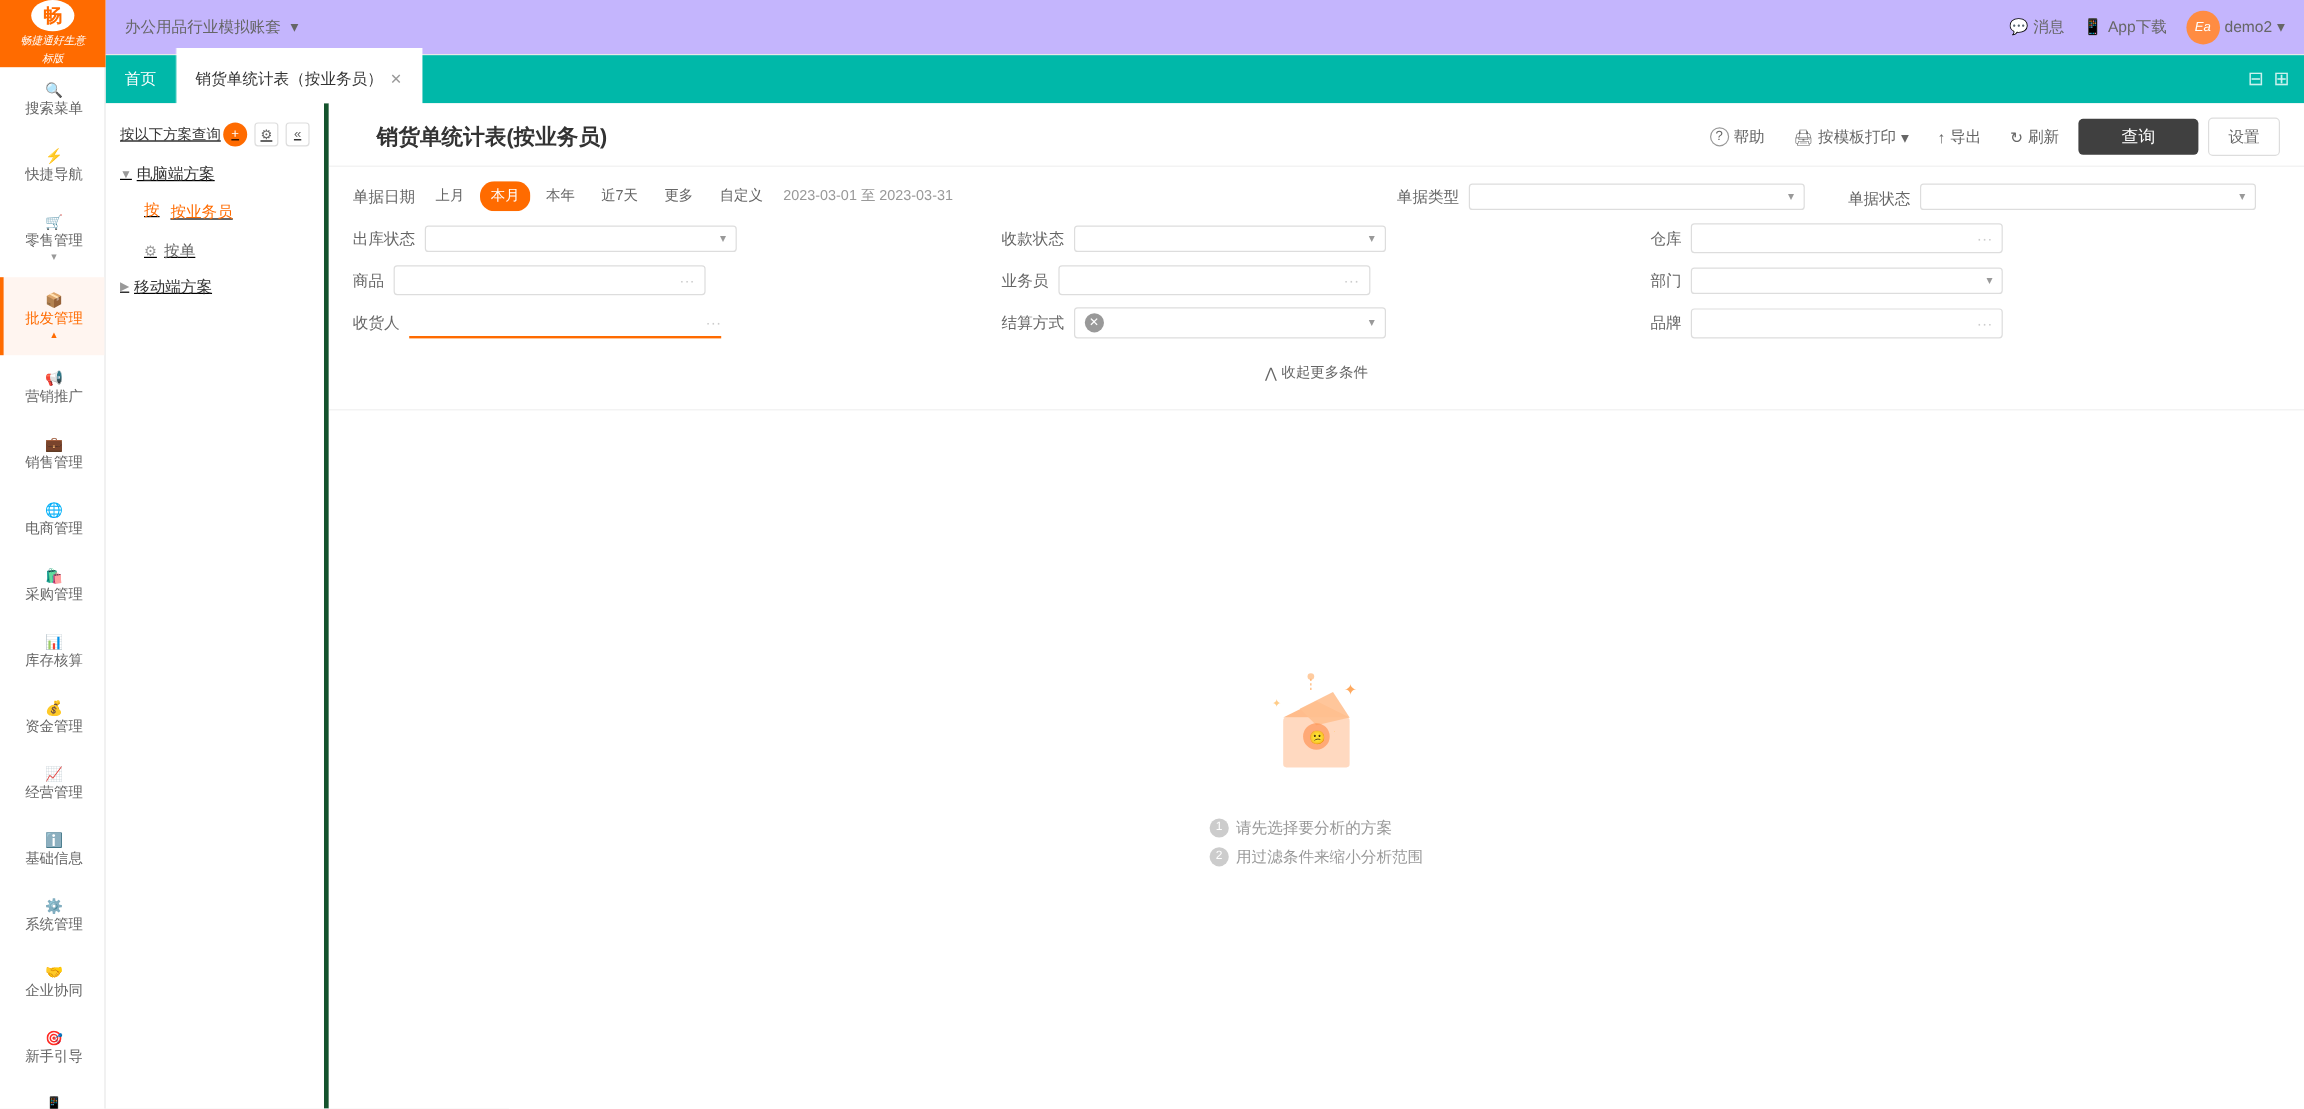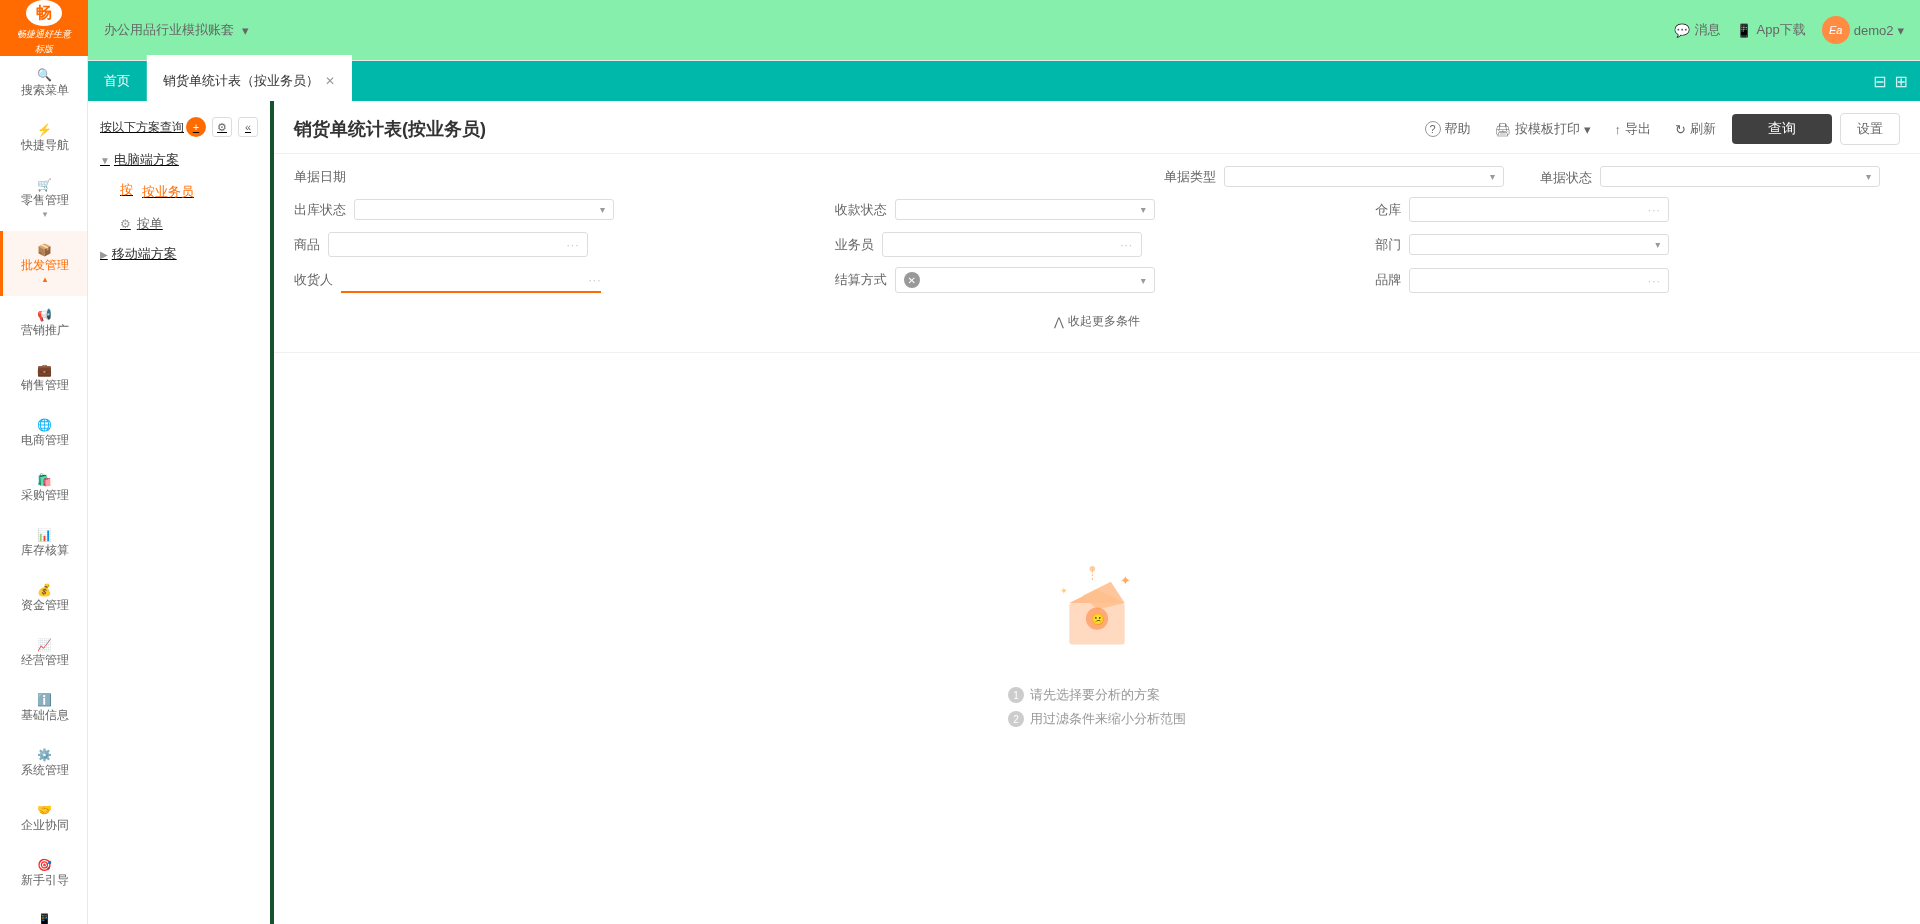--- a/index.html
+++ b/index.html
@@ -10,21 +10,21 @@
     .logo { width: 88px; height: 56px; background: #ff6b00; display: flex; align-items: center; justify-content: center; flex-direction: column; cursor: pointer; }
     .logo-icon { width: 36px; height: 36px; background: #fff; border-radius: 50%; display: flex; align-items: center; justify-content: center; font-size: 16px; color: #ff6b00; font-weight: bold; }
     .logo-text { font-size: 9px; color: #fff; margin-top: 2px; font-style: italic; }
     .nav-item { display: flex; flex-direction: column; align-items: center; justify-content: center; padding: 12px 4px; cursor: pointer; color: #666; font-size: 12px; border-left: 3px solid transparent; }
     .nav-item.active { color: #ff6b00; border-left: 3px solid #ff6b00; background: #fff5f0; }
 
     
     .main-container { flex: 1; display: flex; flex-direction: column; height: 924px; overflow: hidden; }
 
     
-    .top-header { height: 61px; background: #86efac; border-bottom: 1px solid #e8e8e8; display: flex; align-items: center; justify-content: space-between; padding: 0 16px; flex-shrink: 0; }
+    .top-header { height: 46px; background: #c4b5fd; border-bottom: 1px solid #e8e8e8; display: flex; align-items: center; justify-content: space-between; padding: 0 16px; flex-shrink: 0; }
     .header-left { display: flex; align-items: center; gap: 8px; color: #666; font-size: 13px; }
     .header-right { display: flex; align-items: center; gap: 16px; color: #666; font-size: 13px; }
     .header-right-item { display: flex; align-items: center; gap: 4px; cursor: pointer; }
     .avatar { width: 28px; height: 28px; border-radius: 50%; background: #ff8c42; display: flex; align-items: center; justify-content: center; color: #fff; font-size: 11px; font-style: italic; }
 
     
     .tab-bar { height: 40px; background: #00b8a9; display: flex; align-items: center; padding: 0 0; flex-shrink: 0; }
     .tab { display: flex; align-items: center; gap: 6px; padding: 0 16px; height: 52px; cursor: pointer; color: rgba(255,255,255,0.8); font-size: 13px; border-right: 1px solid rgba(255,255,255,0.2); }
     .tab.home { color: #fff; }
     .tab.active { background: #fff; color: #333; border-radius: 0; }
@@ -43,21 +43,21 @@
     .tree-item { display: flex; align-items: center; padding: 6px 12px; cursor: pointer; font-size: 13px; color: #333; }
     .tree-item .expand-icon { margin-right: 4px; font-size: 10px; color: #999; }
     .tree-sub-item { display: flex; align-items: center; padding: 6px 12px 6px 28px; cursor: pointer; font-size: 13px; color: #666; }
     .tree-sub-item.active { color: #ff6b00; }
 
     
     .right-content { flex: 1; display: flex; flex-direction: column; overflow: hidden; background: #fff; }
 
     
     .page-title-bar { padding: 12px 20px 8px; display: flex; align-items: center; justify-content: space-between; border-bottom: 1px solid #f0f0f0; }
-    .page-title { font-size: 18px; font-weight: 600; color: #333; }
+    .page-title { font-size: 18px; font-weight: 600; color: #333; margin-left: 20px; }
     .page-actions { display: flex; gap: 8px; align-items: center; }
     .page-action-btn { display: flex; align-items: center; gap: 4px; font-size: 13px; color: #666; cursor: pointer; padding: 4px 8px; border-radius: 3px; }
 
     
     .filter-area { padding: 12px 20px; border-bottom: 1px solid #f0f0f0; }
     .filter-row { display: flex; align-items: center; gap: 16px; margin-bottom: 10px; }
     .date-picker-group { display: flex; align-items: center; gap: 4px; }
     .date-btn { padding: 3px 8px; border-radius: 3px; cursor: pointer; font-size: 12px; color: #666; border: 1px solid transparent; }
     .date-btn.active { background: #ff6b00; color: #fff; border-radius: 12px; }
     .date-range-text { font-size: 12px; color: #999; margin-left: 4px; }
@@ -250,20 +250,29 @@
           <button style="background:#404040;color:#fff;border:none;border-radius:4px;padding:6px 36px;font-size:14px;cursor:pointer;">查询</button>
           <button style="background:#fff;color:#666;border:1px solid #ddd;border-radius:4px;padding:6px 16px;font-size:13px;cursor:pointer;">设置</button>
         </div>
       </div>
 
       <div class="filter-area">
 
         <div class="filter-row">
           <div class="filter-row-item">
             <span class="filter-row-label">单据日期</span>
+            <div class="date-picker-group">
+              <span class="date-btn">上月</span>
+              <span class="date-btn active">本月</span>
+              <span class="date-btn">本年</span>
+              <span class="date-btn">近7天</span>
+              <span class="date-btn">更多</span>
+              <span class="date-btn">自定义</span>
+              <span class="date-range-text">2023-03-01 至 2023-03-31</span>
+            </div>
           </div>
           <div class="filter-row-item" style="max-width:360px;">
             <span class="filter-row-label">单据类型</span>
             <div class="filter-select filter-select-wide">
               <span class="filter-select-text"></span>
               <span class="filter-chevron">▾</span>
             </div>
           </div>
           <div class="filter-row-item" style="max-width:360px;align-items:flex-end;">
             <span class="filter-row-label">单据状态</span>

